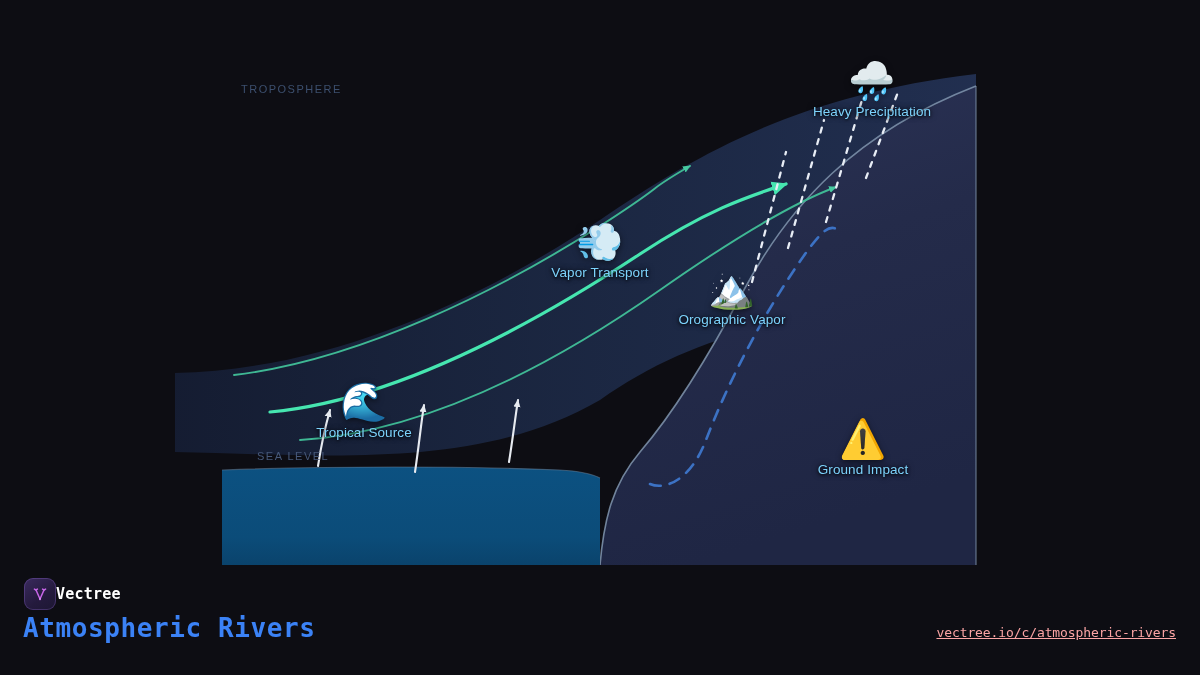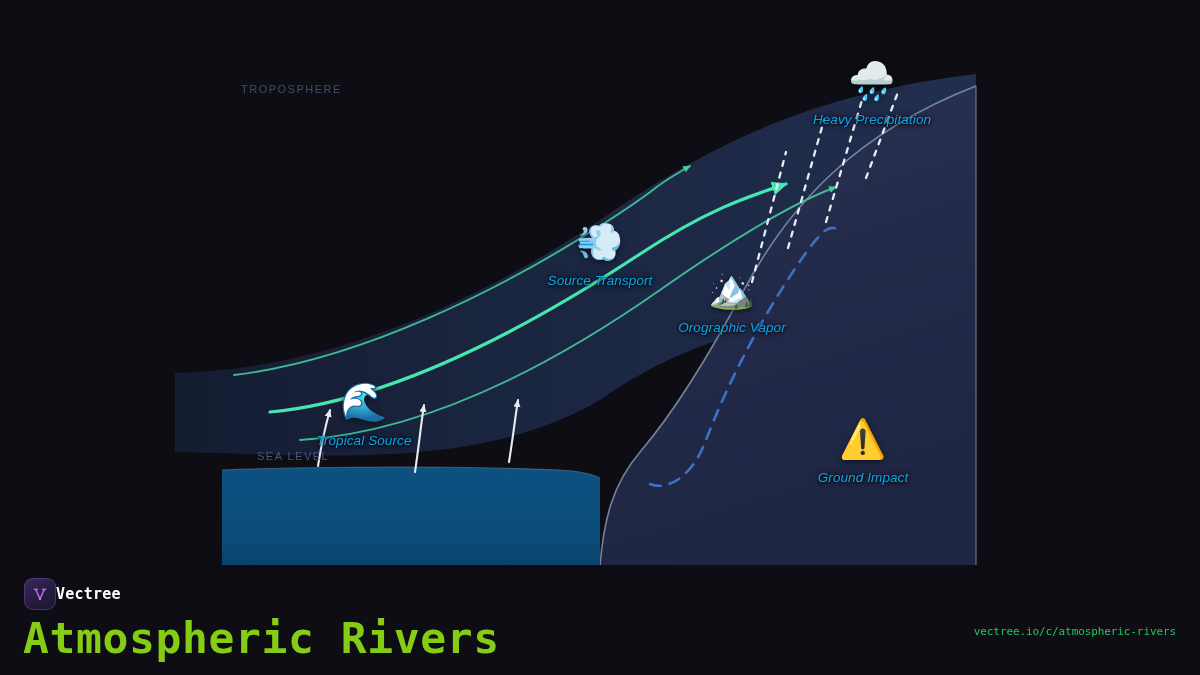--- a/index.html
+++ b/index.html
@@ -45,26 +45,25 @@
     pointer-events: auto;
   }
   .node-icon {
     font-size: 38px;
     line-height: 44px;
     display: block;
     filter: drop-shadow(0 2px 3px rgba(0,0,0,.55));
   }
   .node-label {
     display: block;
-    margin-top: 9px;
+    margin-top: 1px;
     font-size: 13.5px;
-    color: #0ea5e9;
+    color: #7dd3fc;
     text-shadow: 0 1px 3px rgba(0,0,0,.95), 0 0 6px rgba(0,0,0,.8);
     letter-spacing: .1px;
-    font-style: italic;
   }
   
   .zone-caption {
     position: absolute;
     font-size: 11px;
     letter-spacing: 1.5px;
     font-weight: 400;
   }
   #zone-troposphere { left: 241px; top: 83px; color: #3c4f6e; }
   #zone-sealevel    { left: 257px; top: 450px; color: #47597a; }
@@ -100,33 +99,34 @@
     font-size: 15px;
     font-weight: bold;
     color: #ffffff;
     letter-spacing: .2px;
   }
   #page-title {
     position: absolute;
     left: 23px;
     top: 43px;
     font-family: "DejaVu Sans Mono", monospace;
-    font-size: 43px;
+    font-size: 26px;
     font-weight: bold;
-    color: #84cc16;
+    color: #3b82f6;
     letter-spacing: .6px;
   }
   #footer-url {
     position: absolute;
     right: 24px;
     top: 55px;
     font-family: "DejaVu Sans Mono", monospace;
-    font-size: 11px;
-    color: #22c55e;
+    font-size: 13px;
+    color: #fca5a5;
     letter-spacing: -.1px;
+    text-decoration: underline;
   }
 </style>
 </head>
 <body>
 
 <div id="stage">
 
   <div id="diagram-panel">
 
     <svg id="diagram-svg" viewBox="0 0 1200 570">
@@ -219,21 +219,21 @@
     <div class="zone-caption" id="zone-troposphere">TROPOSPHERE</div>
     <div class="zone-caption" id="zone-sealevel">SEA LEVEL</div>
 
     <div class="node" style="left:364px; top:380px;">
       <span class="node-icon">🌊</span>
       <span class="node-label">Tropical Source</span>
     </div>
 
     <div class="node" style="left:600px; top:220px;">
       <span class="node-icon">💨</span>
-      <span class="node-label">Source Transport</span>
+      <span class="node-label">Vapor Transport</span>
     </div>
 
     <div class="node" style="left:732px; top:267px;">
       <span class="node-icon">🏔️</span>
       <span class="node-label">Orographic Vapor</span>
     </div>
 
     <div class="node" style="left:872px; top:59px;">
       <span class="node-icon">🌧️</span>
       <span class="node-label">Heavy Precipitation</span>

